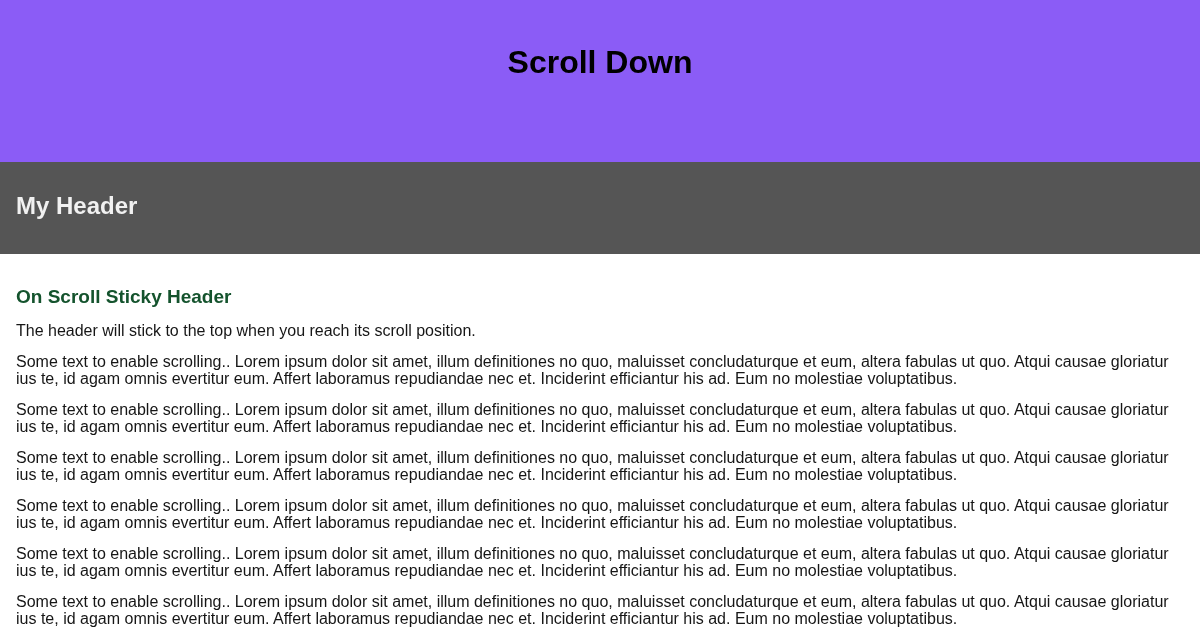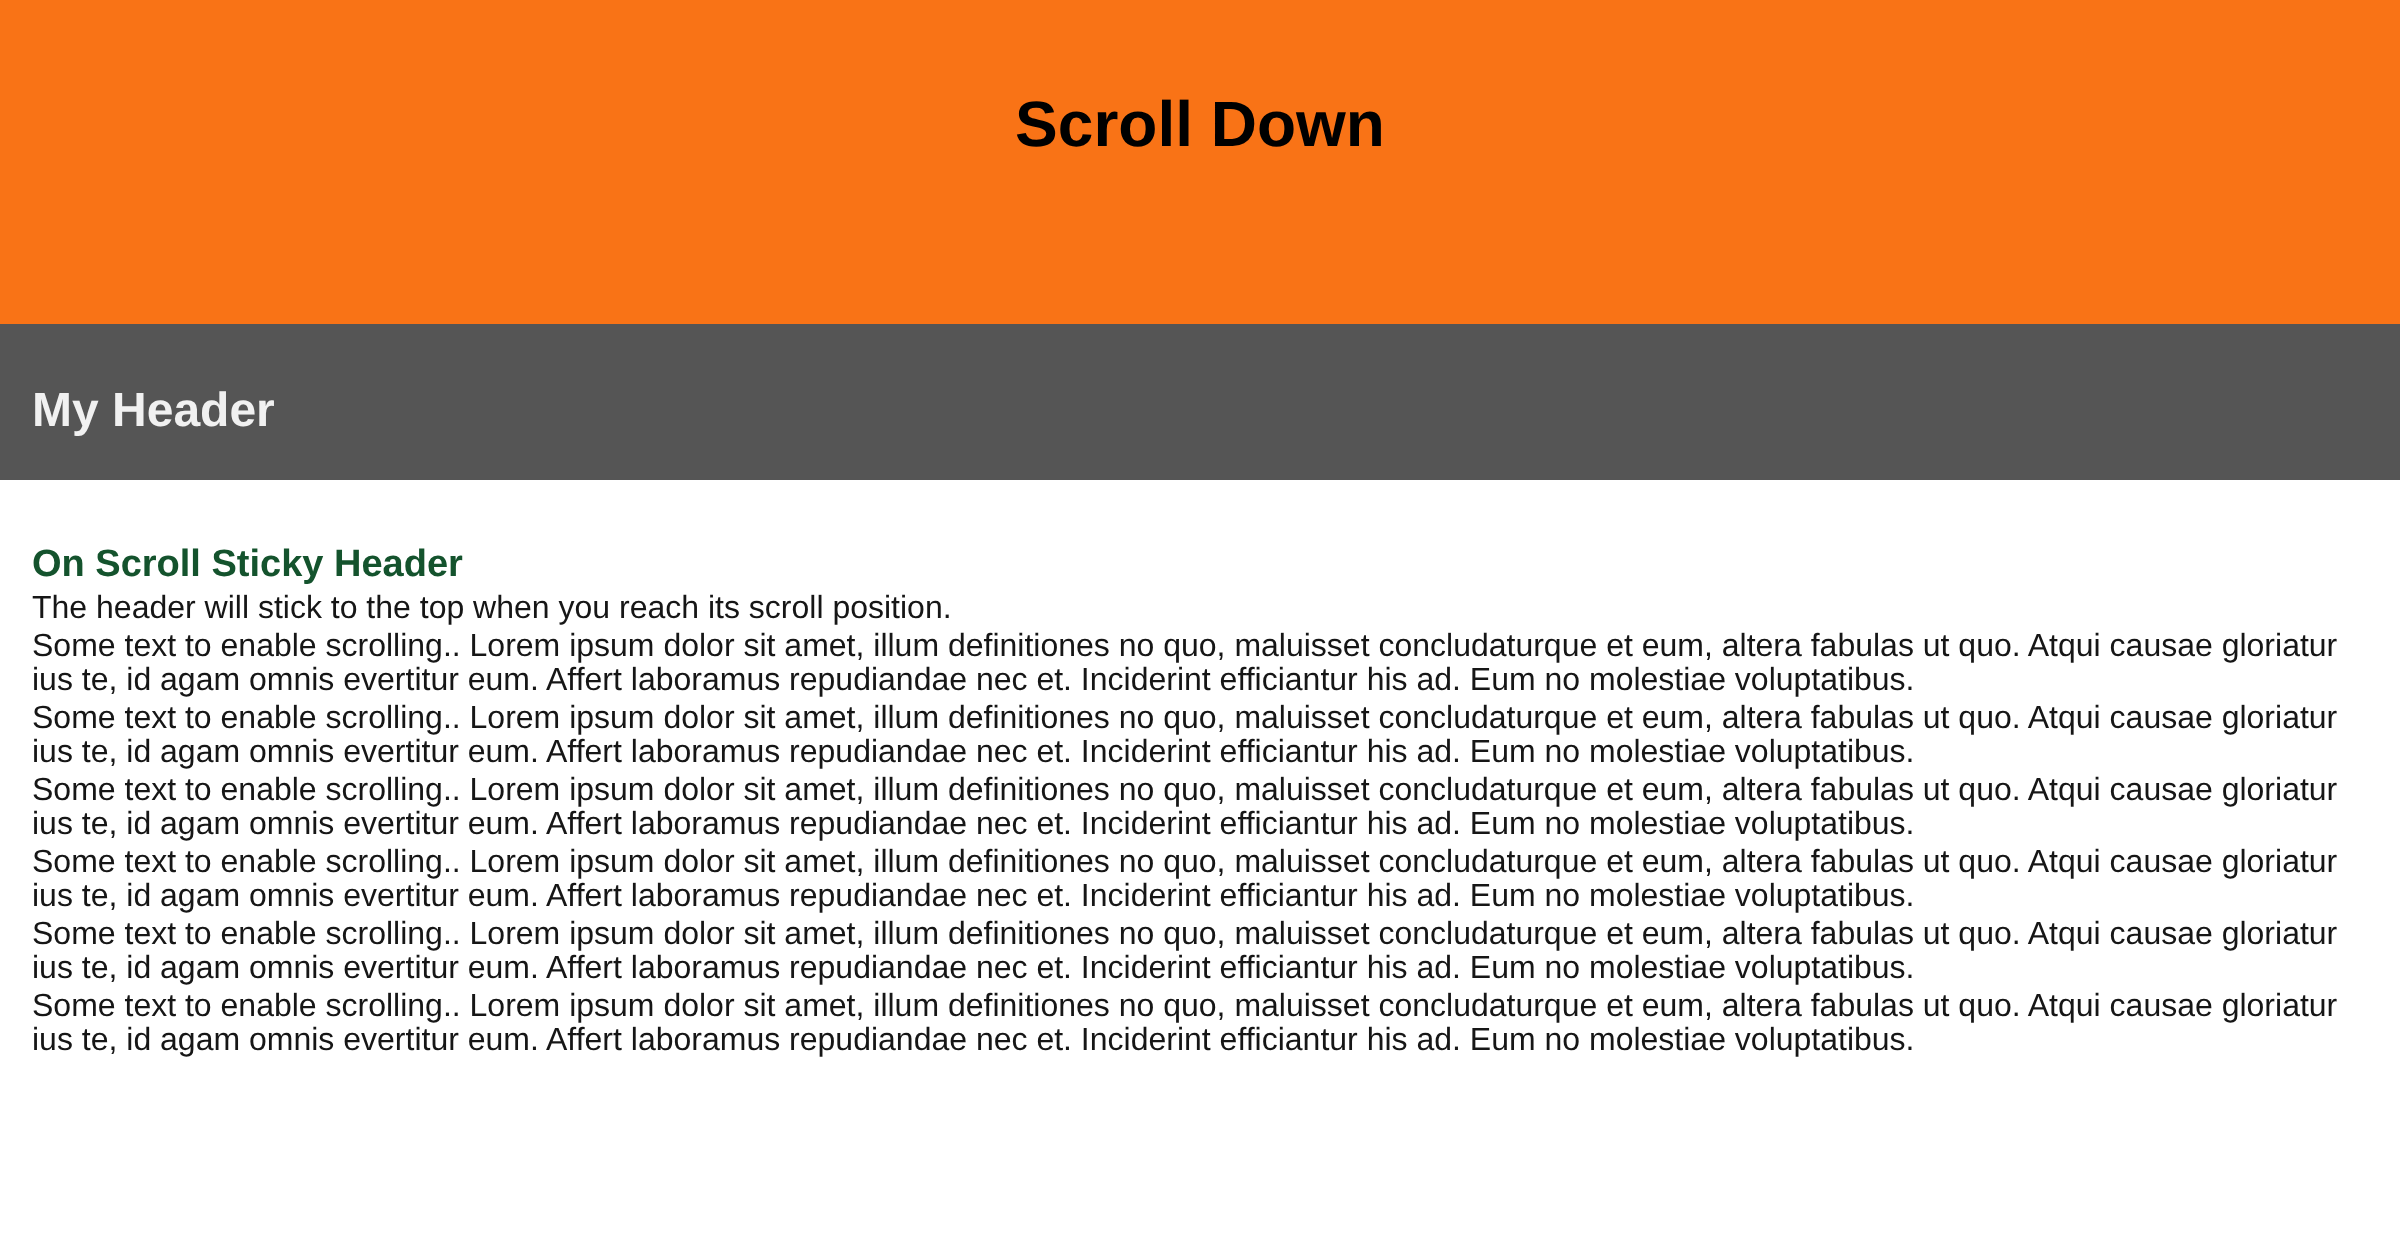--- a/index.html
+++ b/index.html
@@ -16,21 +16,21 @@
   }
   .page {
     width: 1200px;
     height: 630px;
     overflow: hidden;
     position: relative;
   }
 
   
   .intro {
-    background: #f97316;
+    background: #8b5cf6;
     text-align: center;
     height: 162px;
     box-sizing: border-box;
     padding-top: 30px;
     overflow: hidden;
   }
   .intro h1 {
     font-size: 32px;
     font-weight: bold;
     margin: 14px 0 21px 0;
@@ -39,21 +39,21 @@
   .intro p {
     font-size: 16px;
     margin: 16px 0;
     color: #1c1c1c;
   }
 
   
   .sticky-header {
     background: #555555;
     color: #f1f1f1;
-    height: 78px;
+    height: 92px;
     box-sizing: border-box;
     padding: 10px 16px;
     overflow: hidden;
   }
   .sticky-header h2 {
     font-size: 24px;
     font-weight: bold;
     margin: 20px 0 0 0;
     line-height: 1.2;
   }
@@ -66,21 +66,21 @@
   .content h3 {
     font-size: 19px;
     font-weight: bold;
     margin: 16px 0 0 0;
     line-height: 22px;
     color: #14532d;
   }
   .content p {
     font-size: 16px;
     line-height: 17px;
-    margin: 2px 0;
+    margin: 14px 0;
   }
 </style>
 </head>
 <body>
 
 <div class="page">
 
   <div class="intro">
     <h1>Scroll Down</h1>
   </div>

